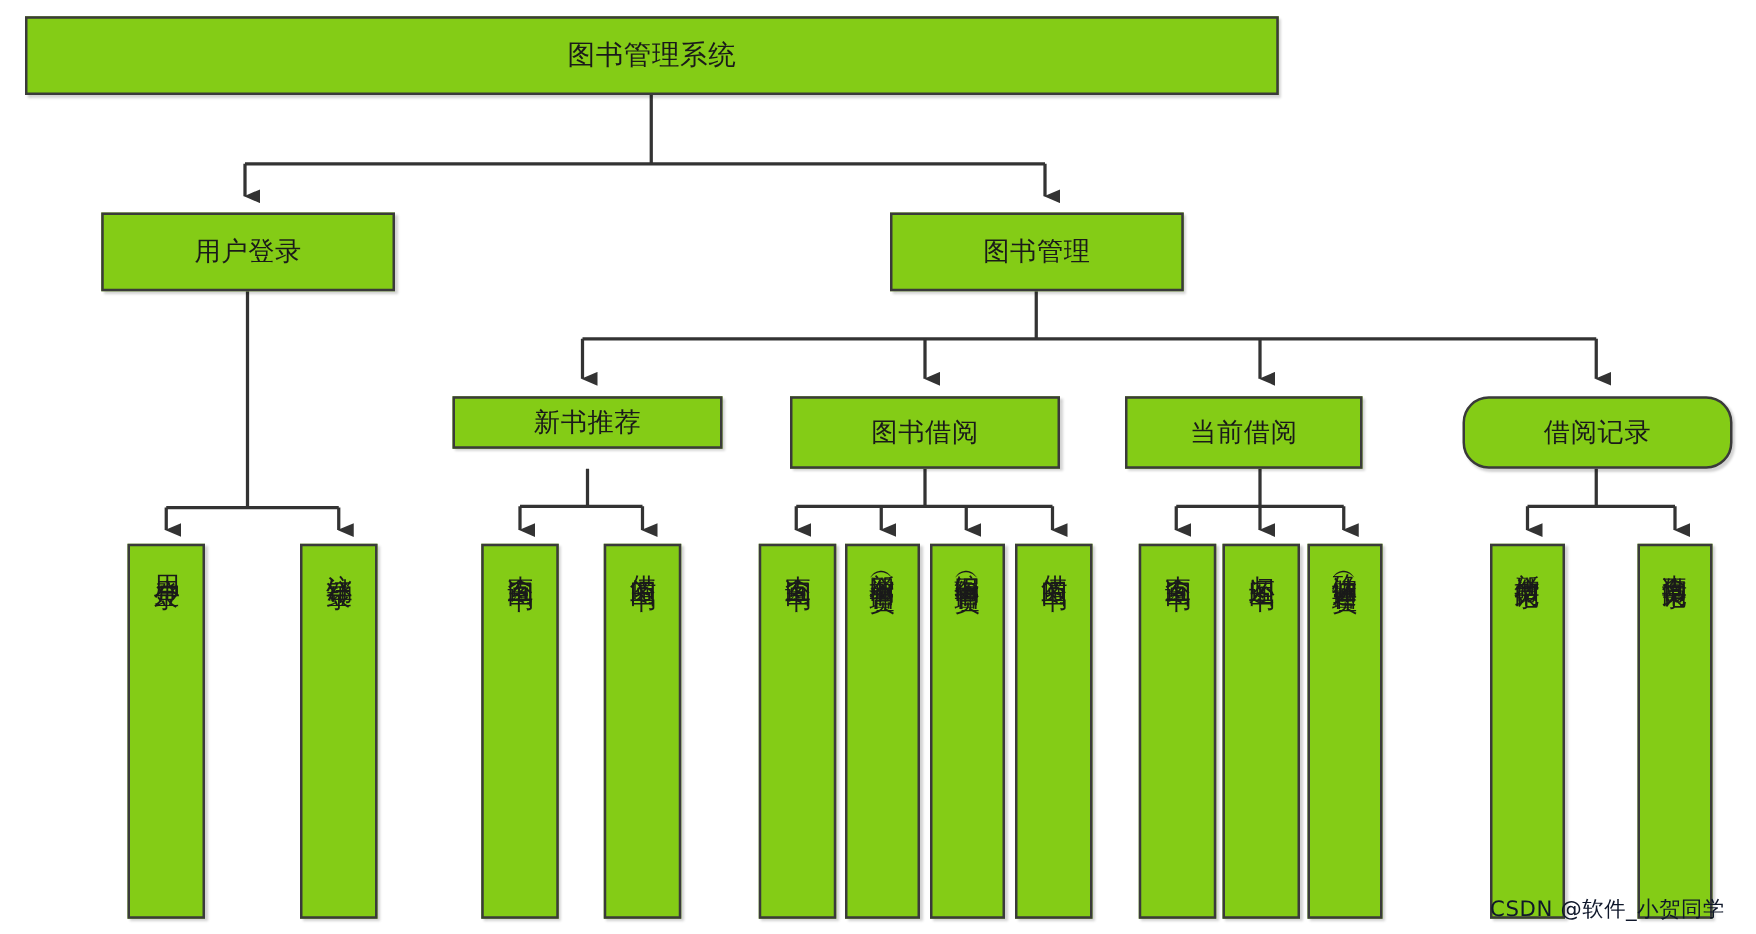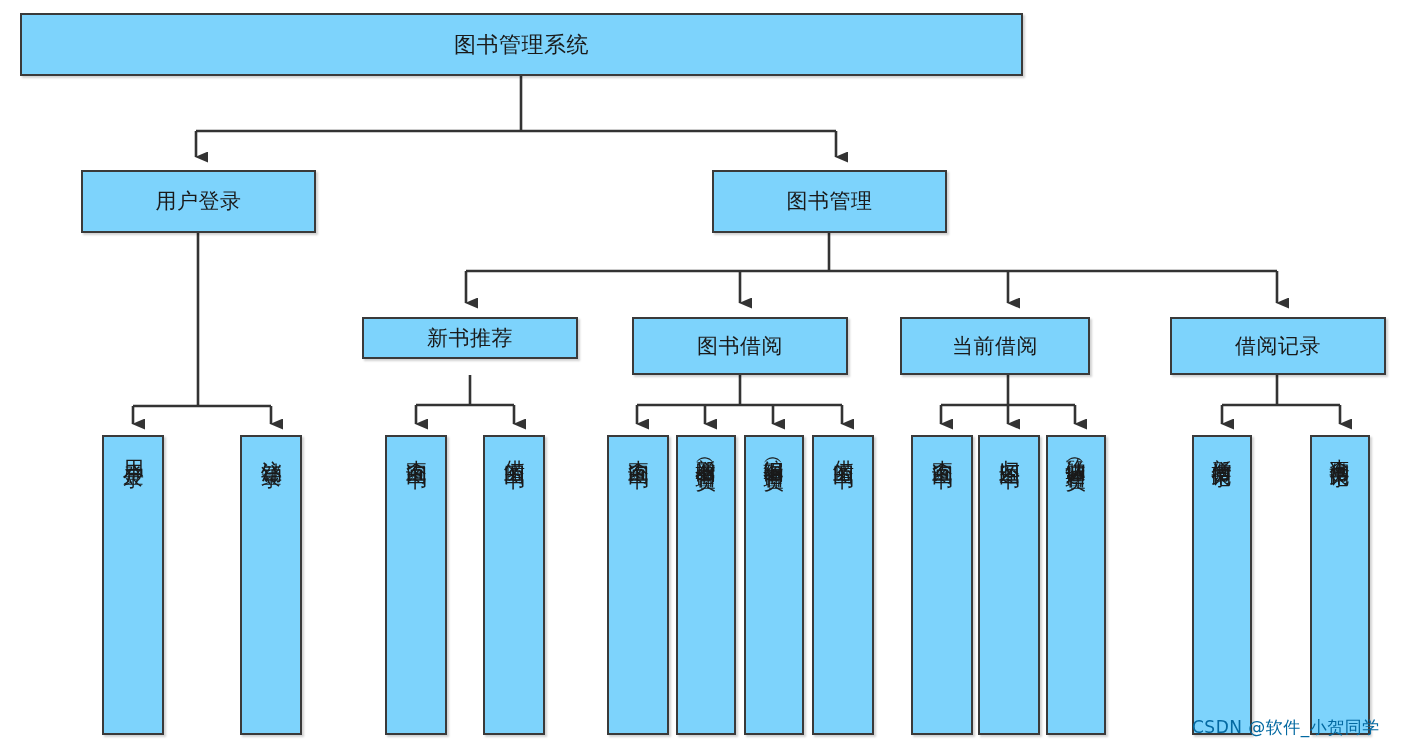--- a/index.html
+++ b/index.html
@@ -21,21 +21,21 @@
     position: absolute;
     left: 0;
     top: 0;
     width: 1405px;
     height: 747px;
     pointer-events: none;
   }
   .node {
     position: absolute;
     box-sizing: border-box;
-    background: #7dd3fc;
+    background: #84cc16;
     border: 2.5px solid #3a3a3a;
     display: flex;
     align-items: center;
     justify-content: center;
     box-shadow: 2px 2px 2px rgba(0,0,0,0.18);
   }
   .node .label {
     color: #1a1a1a;
     text-align: center;
     line-height: 1.18;
@@ -58,21 +58,21 @@
     font-size: 21px;
     letter-spacing: 3px;
     line-height: 1;
   }
   .node.vert.tall .label {
     font-size: 20px;
     letter-spacing: 2px;
   }
   .watermark {
     position: absolute;
-    color: #0369a1;
+    color: #0f172a;
     font-size: 17px;
     white-space: nowrap;
     letter-spacing: 0.5px;
   }
 </style>
 </head>
 <body>
 
 <div id="canvas">
 
@@ -139,21 +139,21 @@
 
   <div class="node horiz" style="left:362px; top:317px; width:216px; height:42px;">
     <span class="label">新书推荐</span>
   </div>
   <div class="node horiz" style="left:632px; top:317px; width:216px; height:58px;">
     <span class="label">图书借阅</span>
   </div>
   <div class="node horiz" style="left:900px; top:317px; width:190px; height:58px;">
     <span class="label">当前借阅</span>
   </div>
-  <div class="node horiz" style="left:1170px; top:317px; width:216px; height:58px;">
+  <div class="node horiz" style="left:1170px; top:317px; width:216px; height:58px;border-radius:21px;">
     <span class="label">借阅记录</span>
   </div>
 
   <div class="node vert" style="left:102px; top:435px; width:62px; height:300px;">
     <span class="label">用户登录</span>
   </div>
   <div class="node vert" style="left:240px; top:435px; width:62px; height:300px;">
     <span class="label">注销登录</span>
   </div>
 

